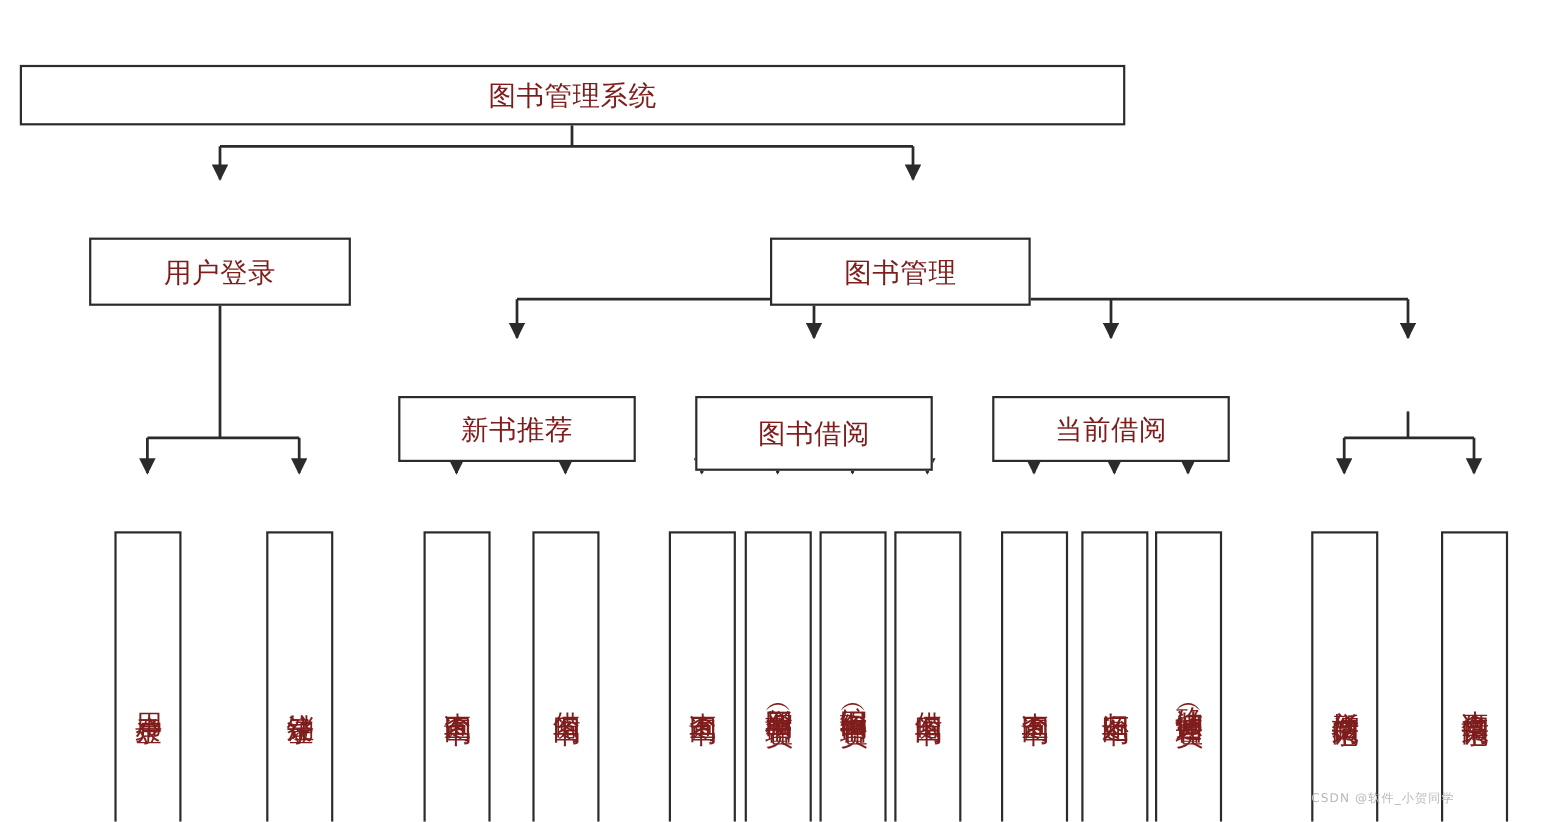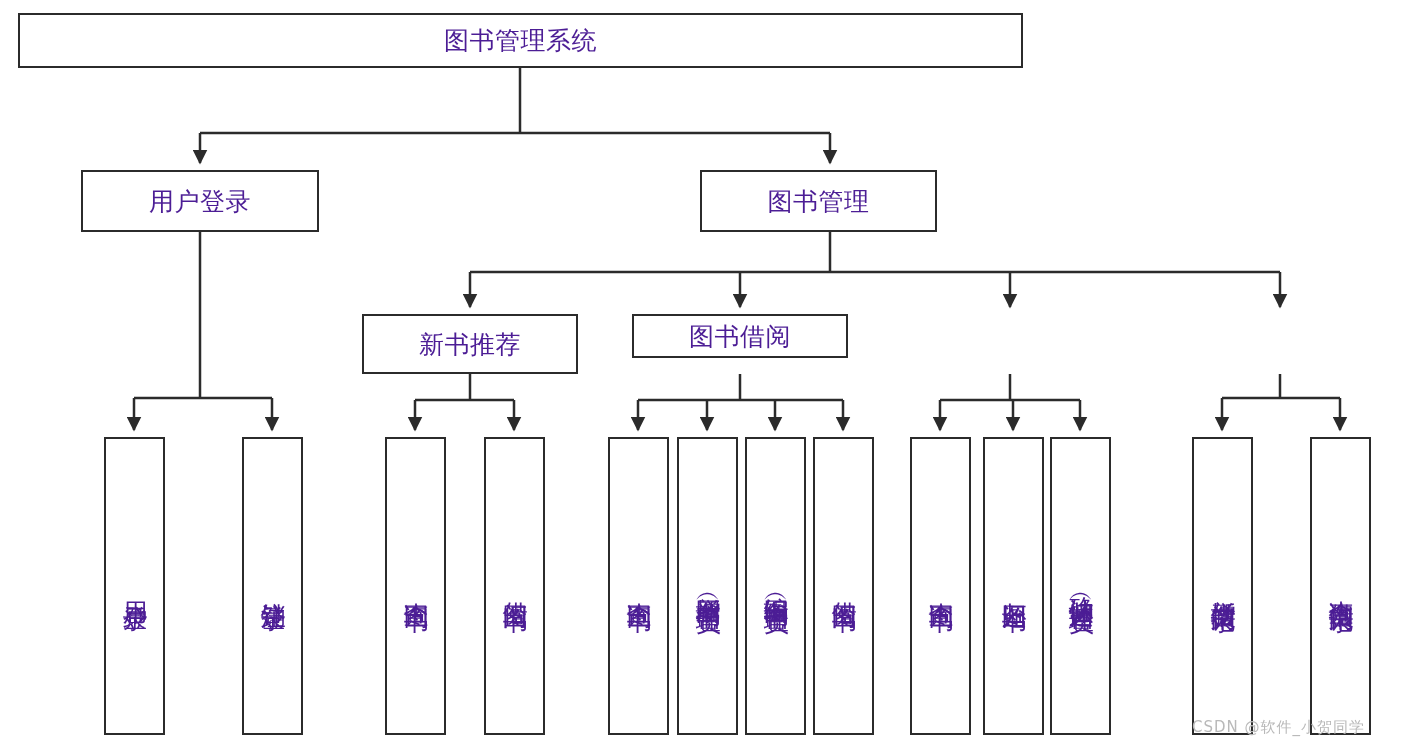--- a/index.html
+++ b/index.html
@@ -24,21 +24,22 @@
     pointer-events: none;
   }
   .node {
     position: absolute;
     box-sizing: border-box;
     border: 2.5px solid #2b2b2b;
     background: #ffffff;
     display: flex;
     align-items: center;
     justify-content: center;
-    color: #4c1d95;
+    color: #7f1d1d;
+    margin-top: 46px;
   }
   .node.h {
     font-size: 25px;
     letter-spacing: 0.5px;
   }
   .node.v {
     writing-mode: vertical-rl;
     text-orientation: upright;
     font-size: 25px;
     letter-spacing: 2px;
@@ -47,21 +48,21 @@
     align-items: center;
     justify-content: center;
   }
   .node.v .vtext {
     writing-mode: vertical-rl;
     text-orientation: upright;
     white-space: nowrap;
   }
   .watermark {
     position: absolute;
-    font-size: 15px;
+    font-size: 11px;
     color: #b9b9b9;
     letter-spacing: 1px;
     white-space: nowrap;
     font-family: "DejaVu Sans", "Liberation Sans", sans-serif;
   }
 </style>
 </head>
 <body>
 
 <div id="canvas">
@@ -123,22 +124,25 @@
   <div class="node h" style="left:81px; top:170px; width:238px; height:62px;">
     <span>用户登录</span>
   </div>
   <div class="node h" style="left:700px; top:170px; width:237px; height:62px;">
     <span>图书管理</span>
   </div>
 
   <div class="node h" style="left:362px; top:314px; width:216px; height:60px;">
     <span>新书推荐</span>
   </div>
-  <div class="node h" style="left:632px; top:314px; width:216px; height:44px;">
+  <div class="node h" style="left:632px; top:314px; width:216px; height:68px;">
     <span>图书借阅</span>
+  </div>
+  <div class="node h" style="left:902px; top:314px; width:216px; height:60px;">
+    <span>当前借阅</span>
   </div>
 
   <div class="node v" style="left:104px; top:437px; width:61px; height:298px;">
     <span class="vtext">用户登录</span>
   </div>
   <div class="node v" style="left:242px; top:437px; width:61px; height:298px;">
     <span class="vtext">注销登录</span>
   </div>
   <div class="node v" style="left:385px; top:437px; width:61px; height:298px;">
     <span class="vtext">查询图书</span>

